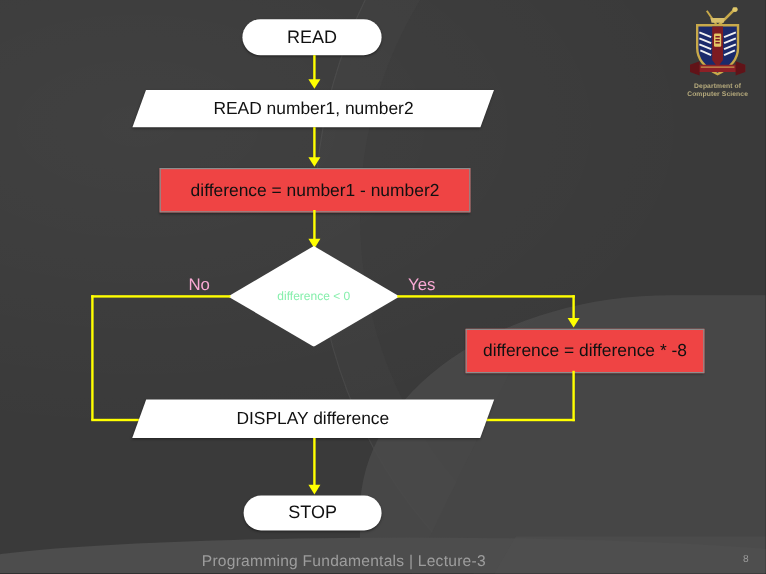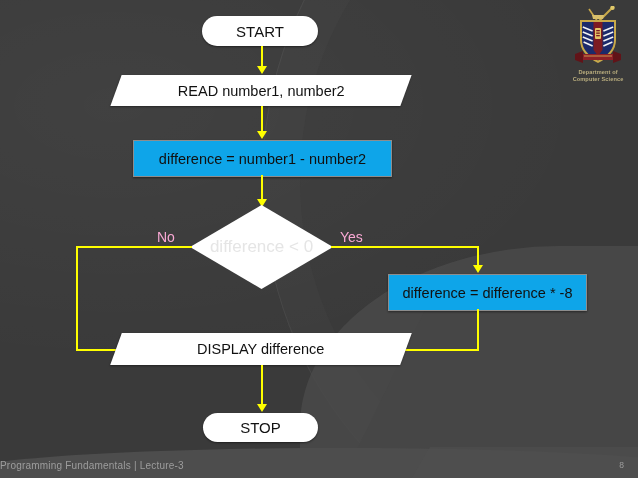--- a/index.html
+++ b/index.html
@@ -93,21 +93,21 @@
   }
 
   .terminator{
     background:#ffffff;
     border-radius:999px;
     box-shadow:0 1px 2px rgba(0,0,0,.45);
   }
   .terminator span{font-size:15px;}
 
   .process{
-    background:#0ea5e9;
+    background:#ef4444;
     border:1px solid #8d8d8d;
     box-shadow:0 1px 2px rgba(0,0,0,.45);
   }
   .process span{font-size:14.5px;}
 
   .io{
     background:#ffffff;
     transform:skewX(-20deg);
     box-shadow:0 1px 2px rgba(0,0,0,.4);
   }
@@ -116,21 +116,21 @@
   .decision-wrap{position:absolute;}
   .decision-shape{
     position:absolute;left:0;top:0;
     width:100%;height:100%;
     background:#ffffff;
     clip-path:polygon(50% 0%,100% 50%,50% 100%,0% 50%);
   }
   .decision-label{
     position:absolute;left:0;top:0;width:100%;height:100%;
     display:flex;align-items:center;justify-content:center;
-    color:#e5e5e5;font-size:17px;font-family:"Liberation Sans",sans-serif;white-space:nowrap;
+    color:#86efac;font-size:10px;font-family:"Liberation Sans",sans-serif;white-space:nowrap;
   }
 
   
   .conn{position:absolute;background:#ffff00;}
   .conn.v{width:2px;}
   .conn.h{height:2px;}
 
   .arrow{position:absolute;width:0;height:0;}
   .arrow.down{
     border-left:5px solid transparent;
@@ -153,21 +153,22 @@
     position:absolute;
     color:#f9a8d4;
     font-size:14px;
     font-family:"Liberation Sans",sans-serif;
     text-align:right;
   }
 
   
   #footer-text{
     position:absolute;left:0;top:460px;width:573px;
-    font-size:10px;
+    text-align:center;
+    font-size:13px;
     color:#9d9d9d;
     font-family:"Liberation Sans",sans-serif;
     letter-spacing:.2px;
   }
   #page-number{
     position:absolute;right:14px;top:460px;
     font-size:8.5px;
     color:#9d9d9d;
     font-family:"Liberation Sans",sans-serif;
   }
@@ -226,21 +227,21 @@
       <path d="M49 48 L41 45 L41 57 L49 54 Z" fill="#611318"></path>
       <path d="M12 50 L40 50" stroke="#d8b45a" stroke-width="1" opacity=".8"></path>
     </svg>
     <div class="logo-caption">
       <div>Department of</div>
       <div>Computer Science</div>
     </div>
   </div>
 
   <div class="node terminator" style="left:202px;top:16px;width:116px;height:30px;">
-    <span>START</span>
+    <span>READ</span>
   </div>
 
   <div class="conn v" style="left:261px;top:46px;height:22px;"></div>
   <div class="arrow down" style="left:257px;top:66px;"></div>
 
   <div class="node io" style="left:116px;top:75px;width:290px;height:31px;">
     <span>READ number1, number2</span>
   </div>
 
   <div class="conn v" style="left:261px;top:106px;height:26px;"></div>

